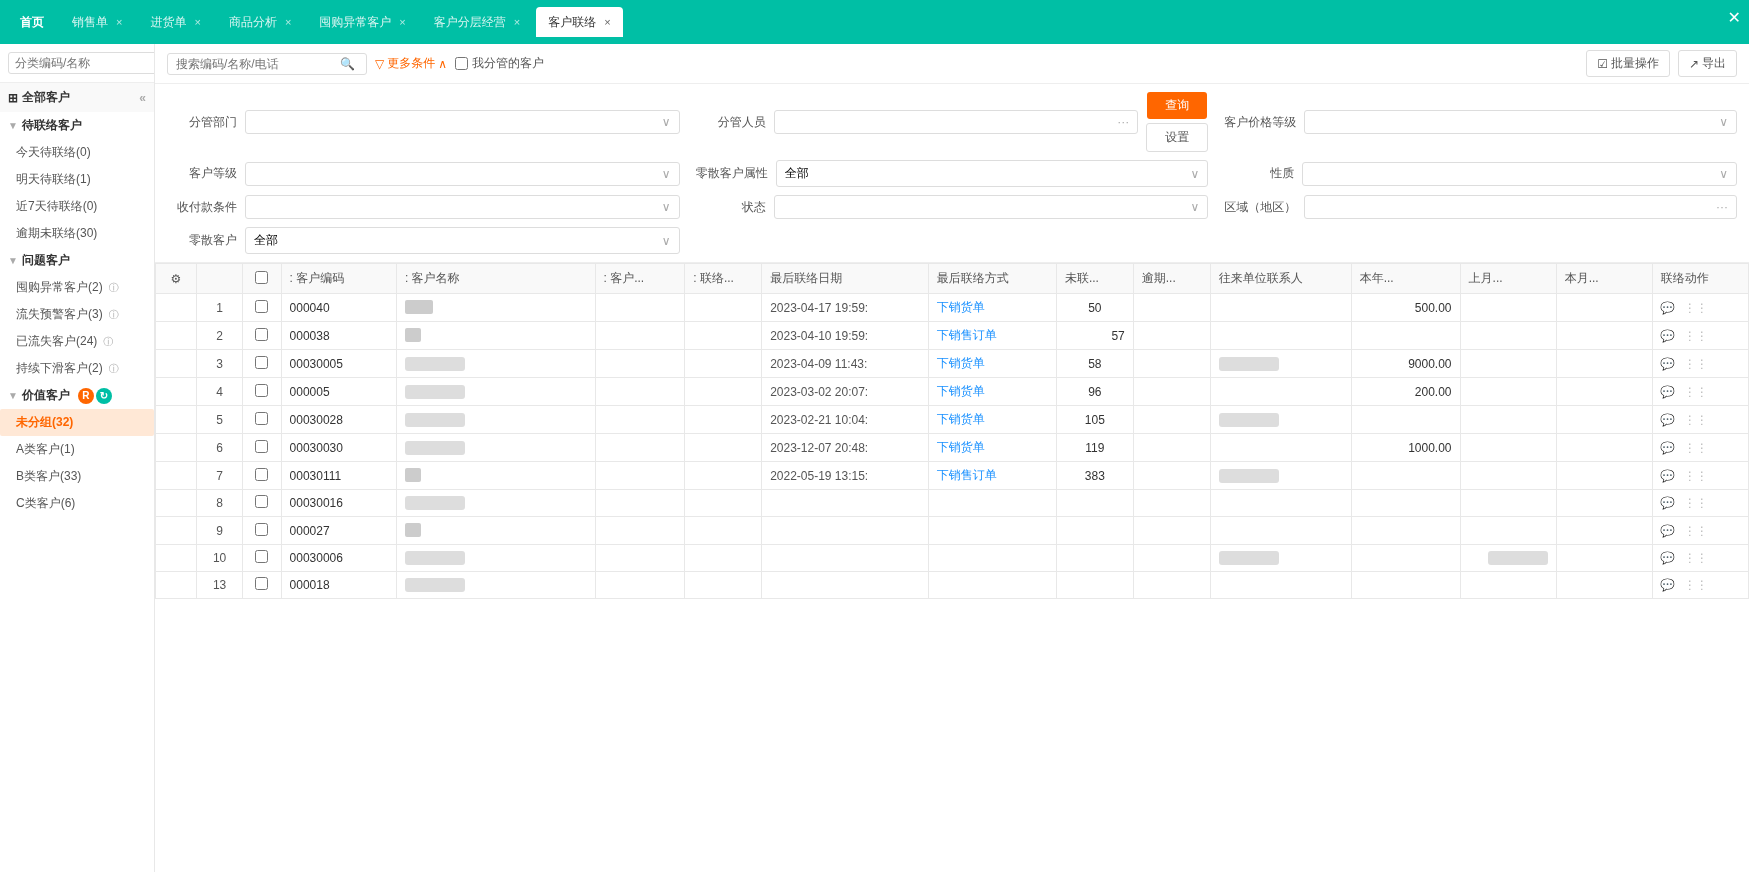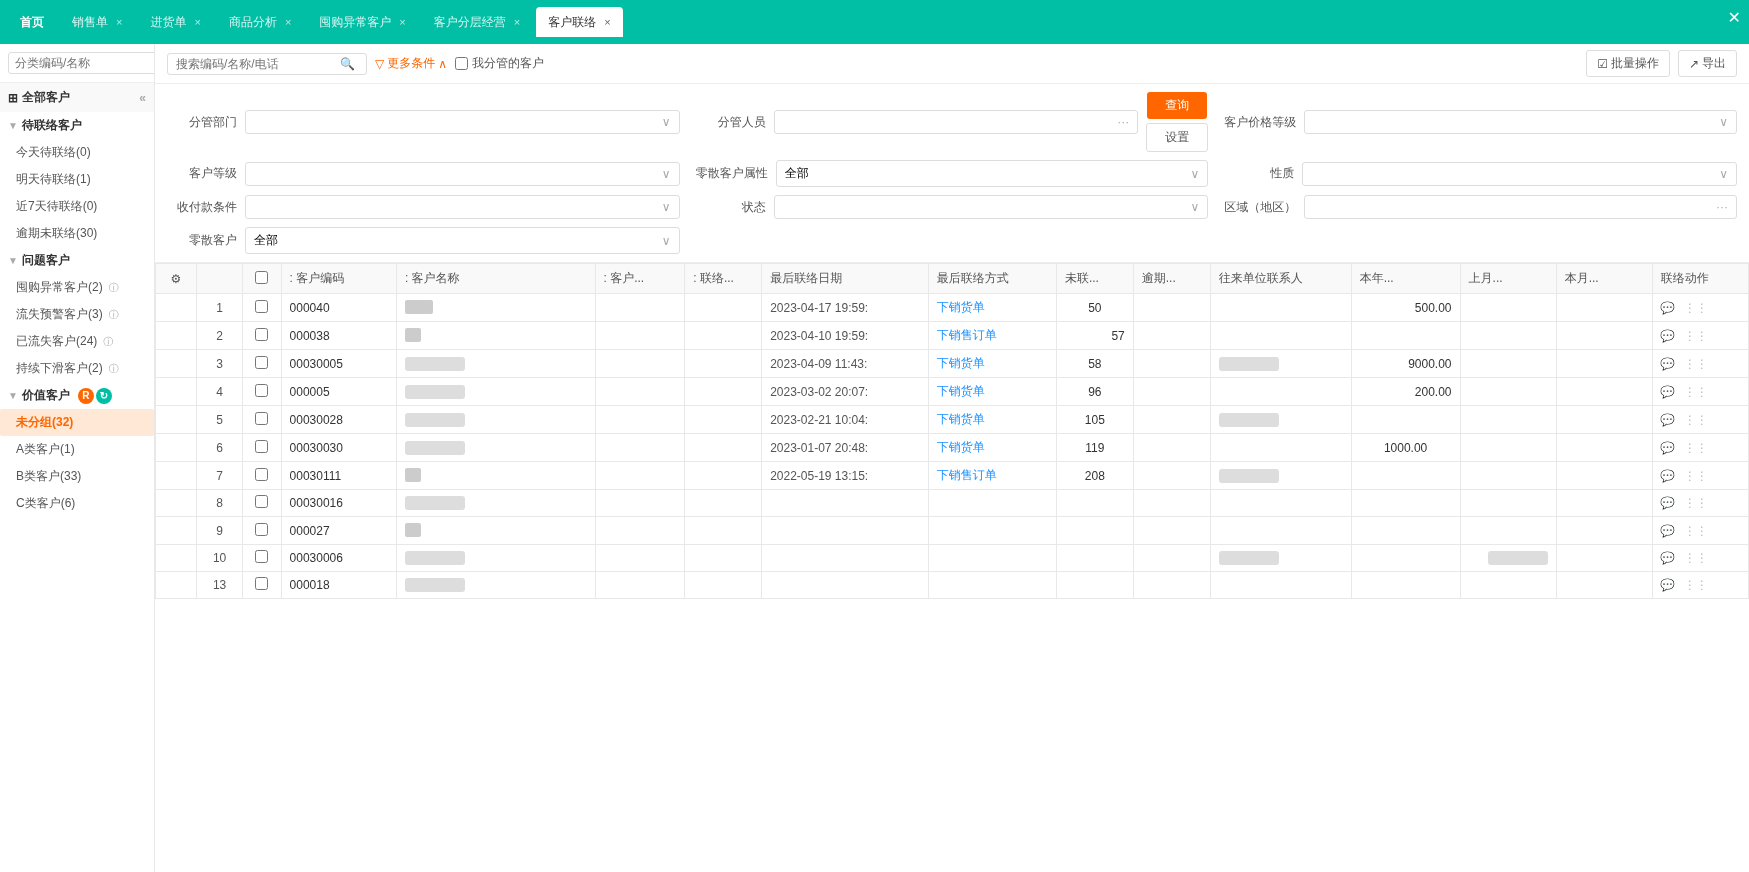--- a/index.html
+++ b/index.html
@@ -499,46 +499,46 @@
     </td>
   </tr>
             <tr>
     <td></td>
     <td class="num-col" style="text-align:center;color:#555">6</td>
     <td class="check-col"><input type="checkbox" style=""></td>
     <td>00030030</td>
     <td><span class="blurred">&nbsp;&nbsp;&nbsp;&nbsp;&nbsp;&nbsp;&nbsp;</span></td>
     <td></td>
     <td></td>
-    <td style="color:#555">2023-01-07 20:48:</td>
+    <td style="color:#555">2023-12-07 20:48:</td>
     <td><a class="link-text">下销货单</a></td>
     <td style="text-align:center">119</td>
     <td></td>
     <td></td>
-    <td style="text-align:center">1000.00</td>
+    <td style="text-align:right">1000.00</td>
     <td style="text-align:right"></td>
     <td style="text-align:right"></td>
     <td>
       <div class="action-icons">
         <span class="action-icon" title="联络">💬</span>
         <span class="action-icon" title="更多">⋮⋮</span>
       </div>
     </td>
   </tr>
             <tr>
     <td></td>
     <td class="num-col" style="text-align:center;color:#555">7</td>
     <td class="check-col"><input type="checkbox" style=""></td>
     <td>00030111</td>
     <td><span style="background:#ccc;color:transparent;border-radius:2px;padding:0 2px;">运</span></td>
     <td></td>
     <td></td>
     <td style="color:#555">2022-05-19 13:15:</td>
     <td><a class="link-text">下销售订单</a></td>
-    <td style="text-align:center">208</td>
+    <td style="text-align:center">383</td>
     <td></td>
     <td><span class="blurred">&nbsp;&nbsp;&nbsp;&nbsp;&nbsp;&nbsp;&nbsp;&nbsp;&nbsp;</span></td>
     <td style="text-align:right"></td>
     <td style="text-align:right"></td>
     <td style="text-align:right"></td>
     <td>
       <div class="action-icons">
         <span class="action-icon" title="联络">💬</span>
         <span class="action-icon" title="更多">⋮⋮</span>
       </div>

